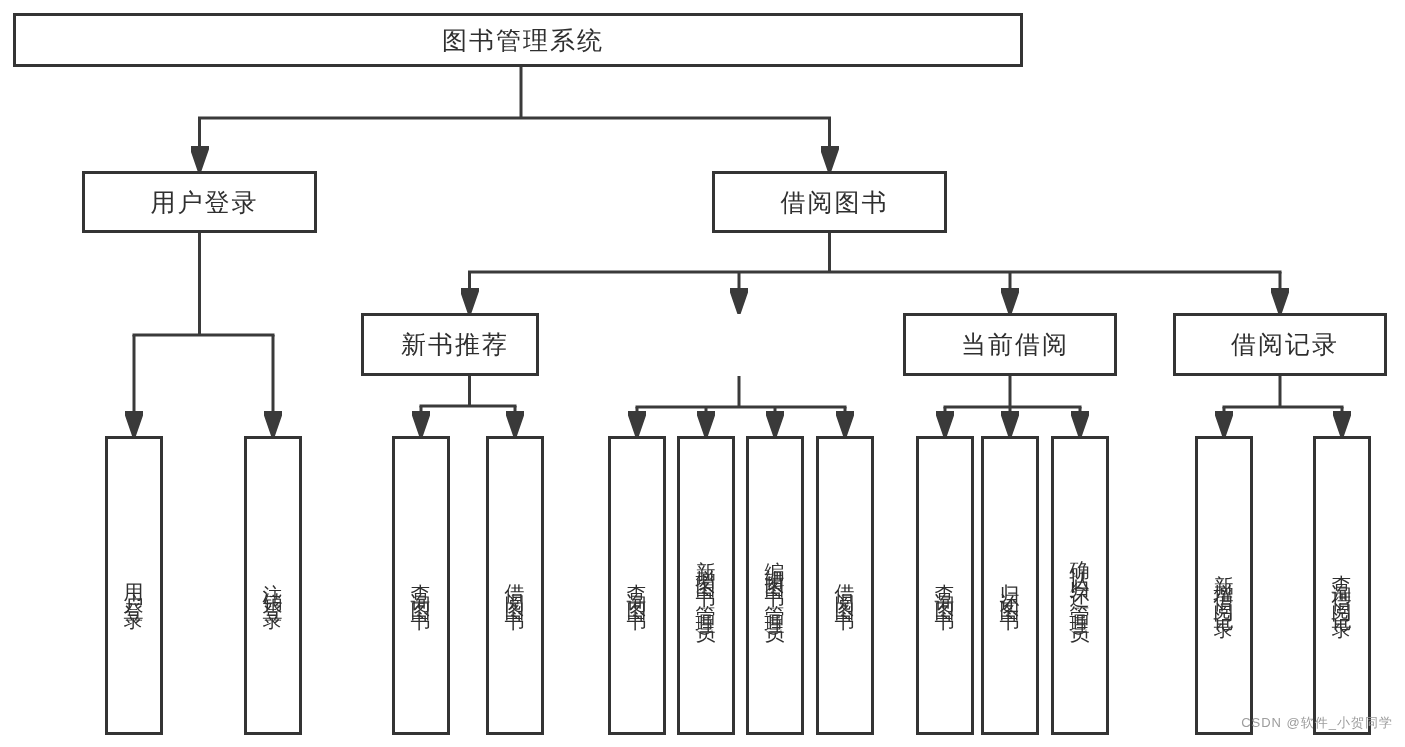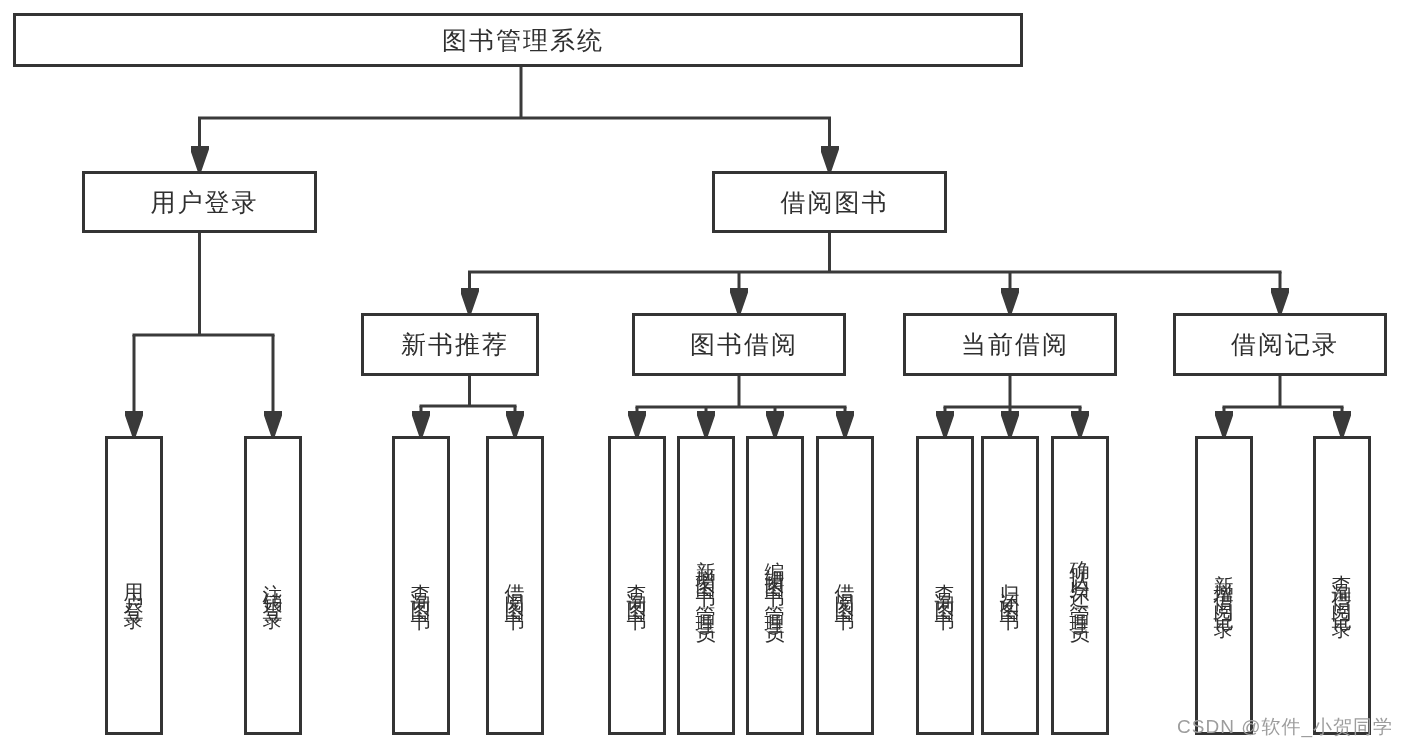--- a/index.html
+++ b/index.html
@@ -38,21 +38,21 @@
     display:flex;align-items:center;justify-content:center;
     box-sizing:border-box;
   }
   .vlabel{
     writing-mode:vertical-rl;text-orientation:mixed;
     font-size:20px;letter-spacing:9px;line-height:1;
     color:var(--text);white-space:nowrap;
   }
   .watermark{
     position:absolute;z-index:2;top:714px;right:12px;
-    font-size:19px;color:var(--wm);letter-spacing:1px;
+    font-size:13px;color:var(--wm);letter-spacing:1px;
     white-space:nowrap;
   }
 </style>
 </head>
 <body>
 
 <div id="stage">
 
   <svg id="wires" width="1405" height="747" viewBox="0 0 1405 747">
     <defs>
@@ -123,23 +123,20 @@
   <div class="hbox" style="left:82px;top:171px;width:235px;height:62px">
     <span class="hlabel">用户登录</span>
   </div>
   <div class="hbox" style="left:712px;top:171px;width:235px;height:62px">
     <span class="hlabel">借阅图书</span>
   </div>
 
   <div class="hbox" style="left:361px;top:313px;width:178px;height:63px">
     <span class="hlabel">新书推荐</span>
   </div>
-  <div class="hbox" style="left:632px;top:313px;width:214px;height:63px">
-    <span class="hlabel">图书借阅</span>
-  </div>
   <div class="hbox" style="left:1173px;top:313px;width:214px;height:63px">
     <span class="hlabel">借阅记录</span>
   </div>
   <div class="hbox" style="left:903px;top:313px;width:214px;height:63px">
     <span class="hlabel">当前借阅</span>
   </div>
 
   <div class="vbox" style="left:105px">
     <span class="vlabel">用户登录</span>
   </div>

